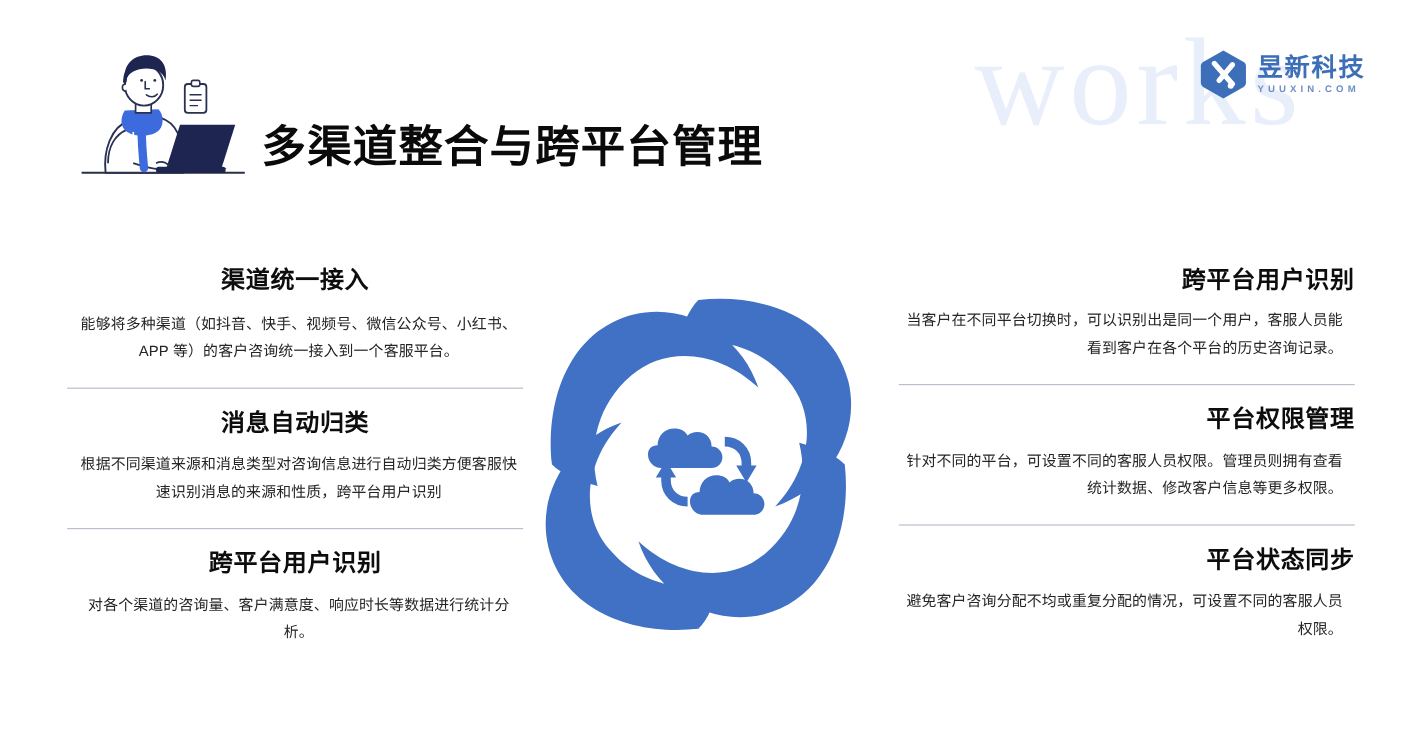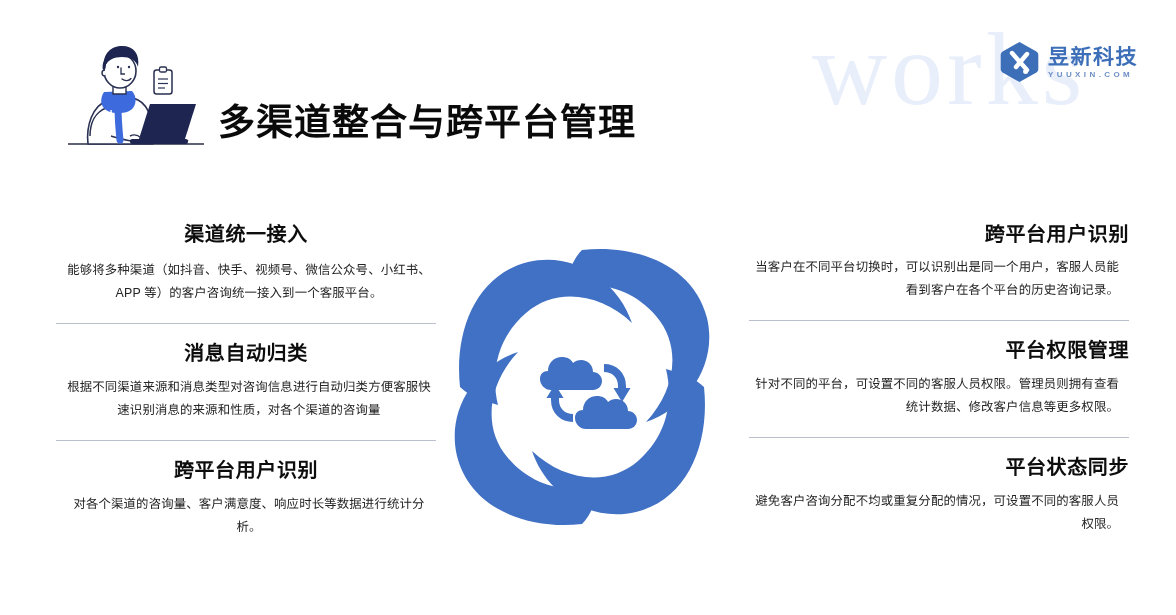--- a/index.html
+++ b/index.html
@@ -203,21 +203,21 @@
 <div class="column" id="col-left">
 
   <div class="feature">
     <div class="feature-title">渠道统一接入</div>
     <div class="feature-desc">能够将多种渠道（如抖音、快手、视频号、微信公众号、小红书、APP 等）的客户咨询统一接入到一个客服平台。</div>
   </div>
   <div class="divider"></div>
 
   <div class="feature">
     <div class="feature-title">消息自动归类</div>
-    <div class="feature-desc">根据不同渠道来源和消息类型对咨询信息进行自动归类方便客服快速识别消息的来源和性质，对各个渠道的咨询量</div>
+    <div class="feature-desc">根据不同渠道来源和消息类型对咨询信息进行自动归类方便客服快速识别消息的来源和性质，跨平台用户识别</div>
   </div>
   <div class="divider"></div>
 
   <div class="feature">
     <div class="feature-title">跨平台用户识别</div>
     <div class="feature-desc">对各个渠道的咨询量、客户满意度、响应时长等数据进行统计分析。</div>
   </div>
 </div>
 
 <div id="center-graphic">

